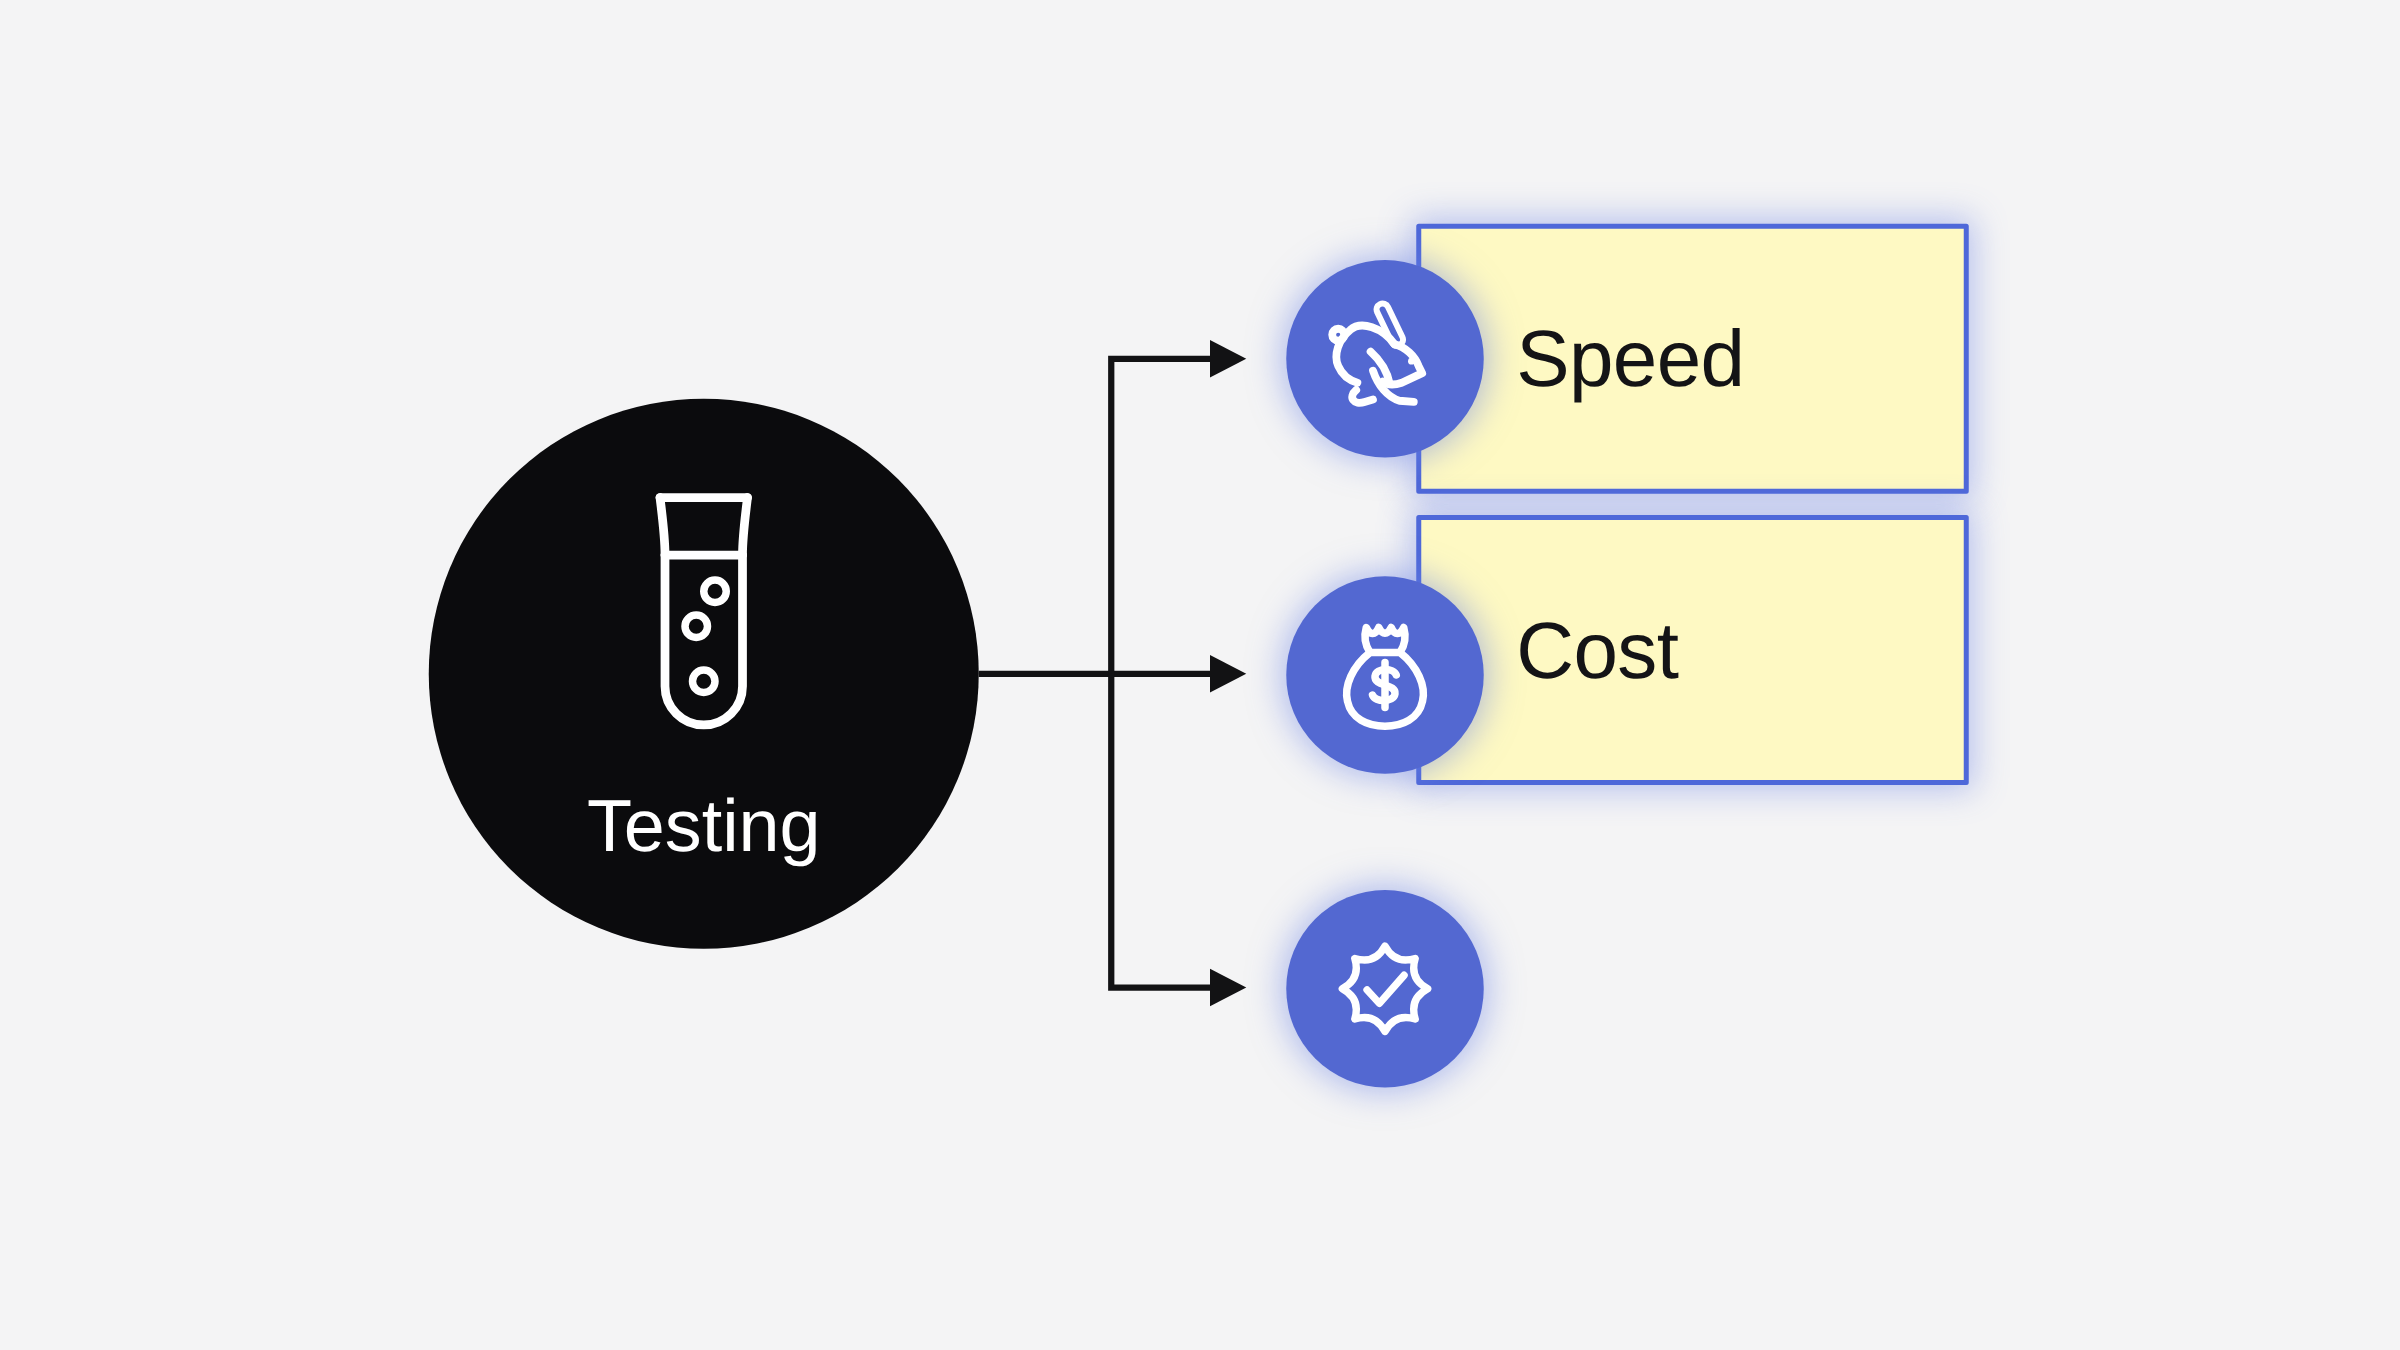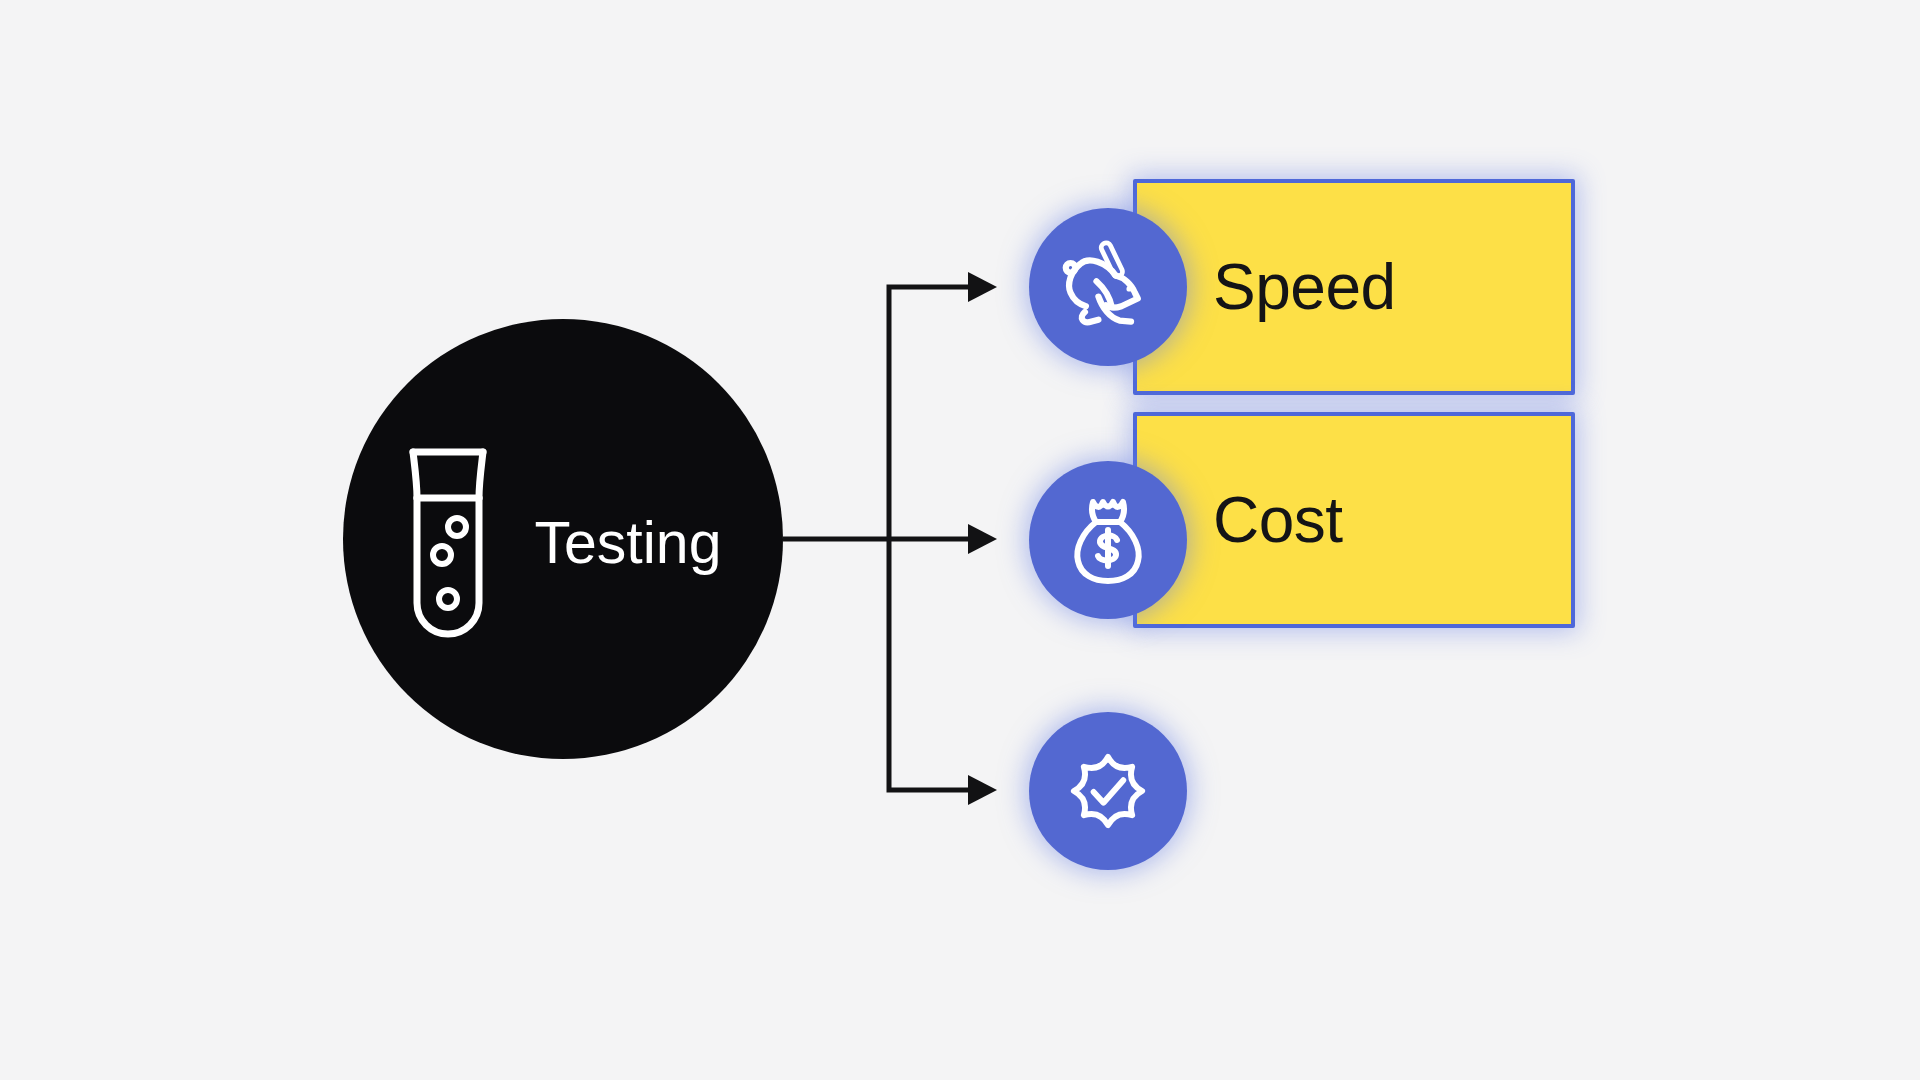--- a/index.html
+++ b/index.html
@@ -33,42 +33,42 @@
   .root-node {
     position: absolute;
     left: 343px;
     top: 319px;
     width: 440px;
     height: 440px;
     border-radius: 50%;
     background: #0b0b0d;
     z-index: 2;
     display: flex;
-    flex-direction: row;
+    flex-direction: column;
     align-items: center;
     justify-content: center;
     gap: 44px;
     padding-top: 8px;
     box-sizing: border-box;
   }
   .root-label {
     color: #ffffff;
     font-size: 59px;
     letter-spacing: 0px;
     line-height: 1.1;
   }
 
   
   .card {
     position: absolute;
     left: 1133px;
     width: 442px;
     height: 216px;
     box-sizing: border-box;
-    background: #fde047;
+    background: #fef9c3;
     border: 4px solid #4e68d9;
     border-radius: 2px;
     box-shadow: 0 0 26px 4px rgba(108, 131, 229, 0.45);
     display: flex;
     align-items: center;
     z-index: 2;
   }
   .card-speed         { top: 179px; }
   .card-cost          { top: 412px; }
   .card-applicability { top: 683px; }

